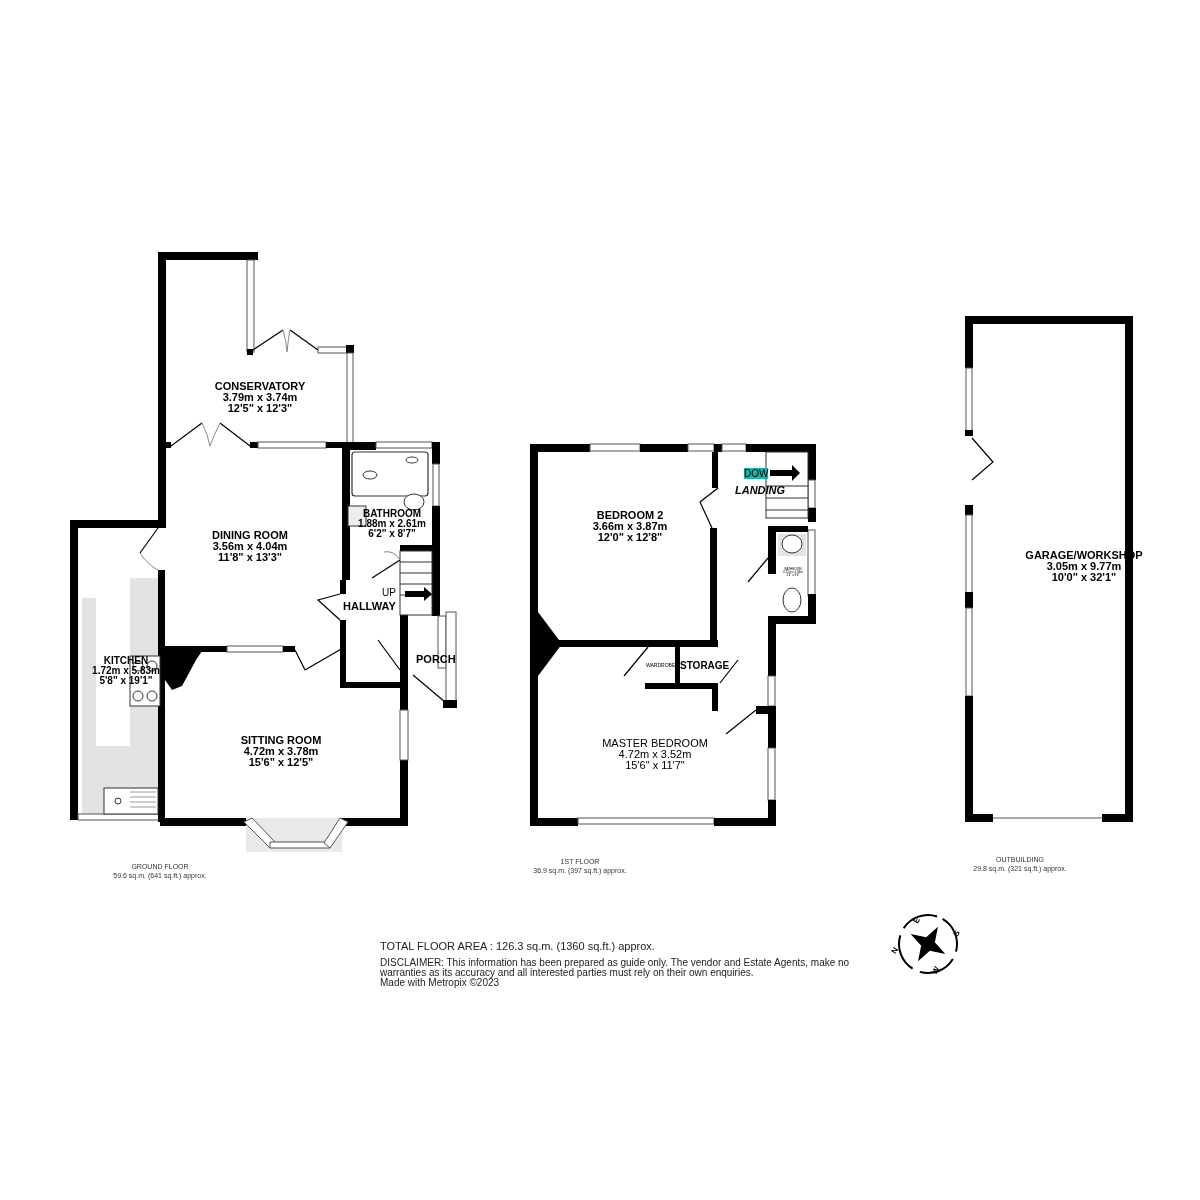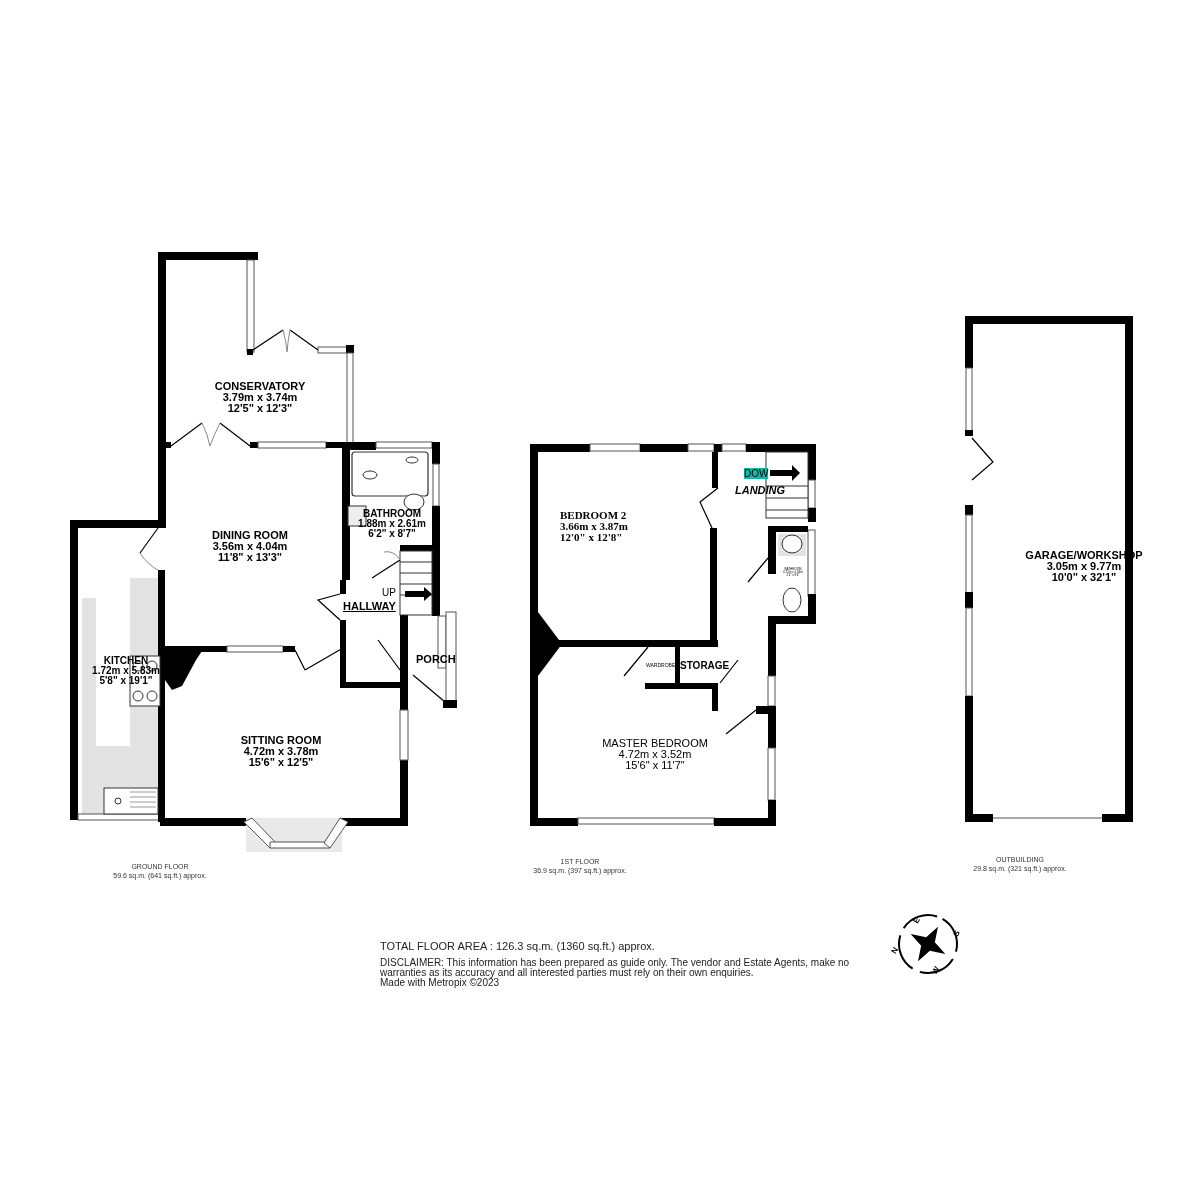--- a/index.html
+++ b/index.html
@@ -216,35 +216,35 @@
   <div>6'2"  x 8'7"</div>
 </div>
 
 <div style="position:absolute;left:76px;top:656px;width:100px;text-align:center;font-size:10px;line-height:10px;font-weight:bold;">
   <div>KITCHEN</div>
   <div>1.72m  x 5.83m</div>
   <div>5'8"  x 19'1"</div>
 </div>
 
 <div style="position:absolute;left:382px;top:587px;font-size:10px;">UP</div>
-<div style="position:absolute;left:343px;top:600px;font-size:11px;font-weight:bold;text-decoration:underline;">HALLWAY</div>
+<div style="position:absolute;left:343px;top:600px;font-size:11px;font-weight:bold;">HALLWAY</div>
 <div style="position:absolute;left:416px;top:653px;font-size:11px;font-weight:bold;">PORCH</div>
 
 <div style="position:absolute;left:196px;top:735px;width:170px;text-align:center;font-size:11px;line-height:11px;font-weight:bold;">
   <div>SITTING ROOM</div>
   <div>4.72m  x 3.78m</div>
   <div>15'6"  x 12'5"</div>
 </div>
 
 <div class="floor-cap" style="left:60px;top:862px;width:200px;">
   <div>GROUND FLOOR</div>
   <div>59.6 sq.m. (641 sq.ft.) approx.</div>
 </div>
 
-<div style="position:absolute;left:560px;top:510px;width:140px;text-align:left;font-size:11px;line-height:11px;font-weight:bold;font-family:Liberation Serif, serif;">
+<div style="position:absolute;left:560px;top:510px;width:140px;text-align:center;font-size:11px;line-height:11px;font-weight:bold;">
   <div>BEDROOM 2</div>
   <div>3.66m  x 3.87m</div>
   <div>12'0"  x 12'8"</div>
 </div>
 <div style="position:absolute;left:744px;top:468px;font-size:10px;background:#14b8a6;">DOW</div>
 <div style="position:absolute;left:735px;top:484px;font-size:11px;font-weight:bold;font-style:italic;">LANDING</div>
 <div style="position:absolute;left:778px;top:568px;width:30px;text-align:center;font-size:3px;line-height:3px;">
   <div>BATHROOM</div>
   <div>0.72m x 2.84m</div>
   <div>2'4" x 9'4"</div>

